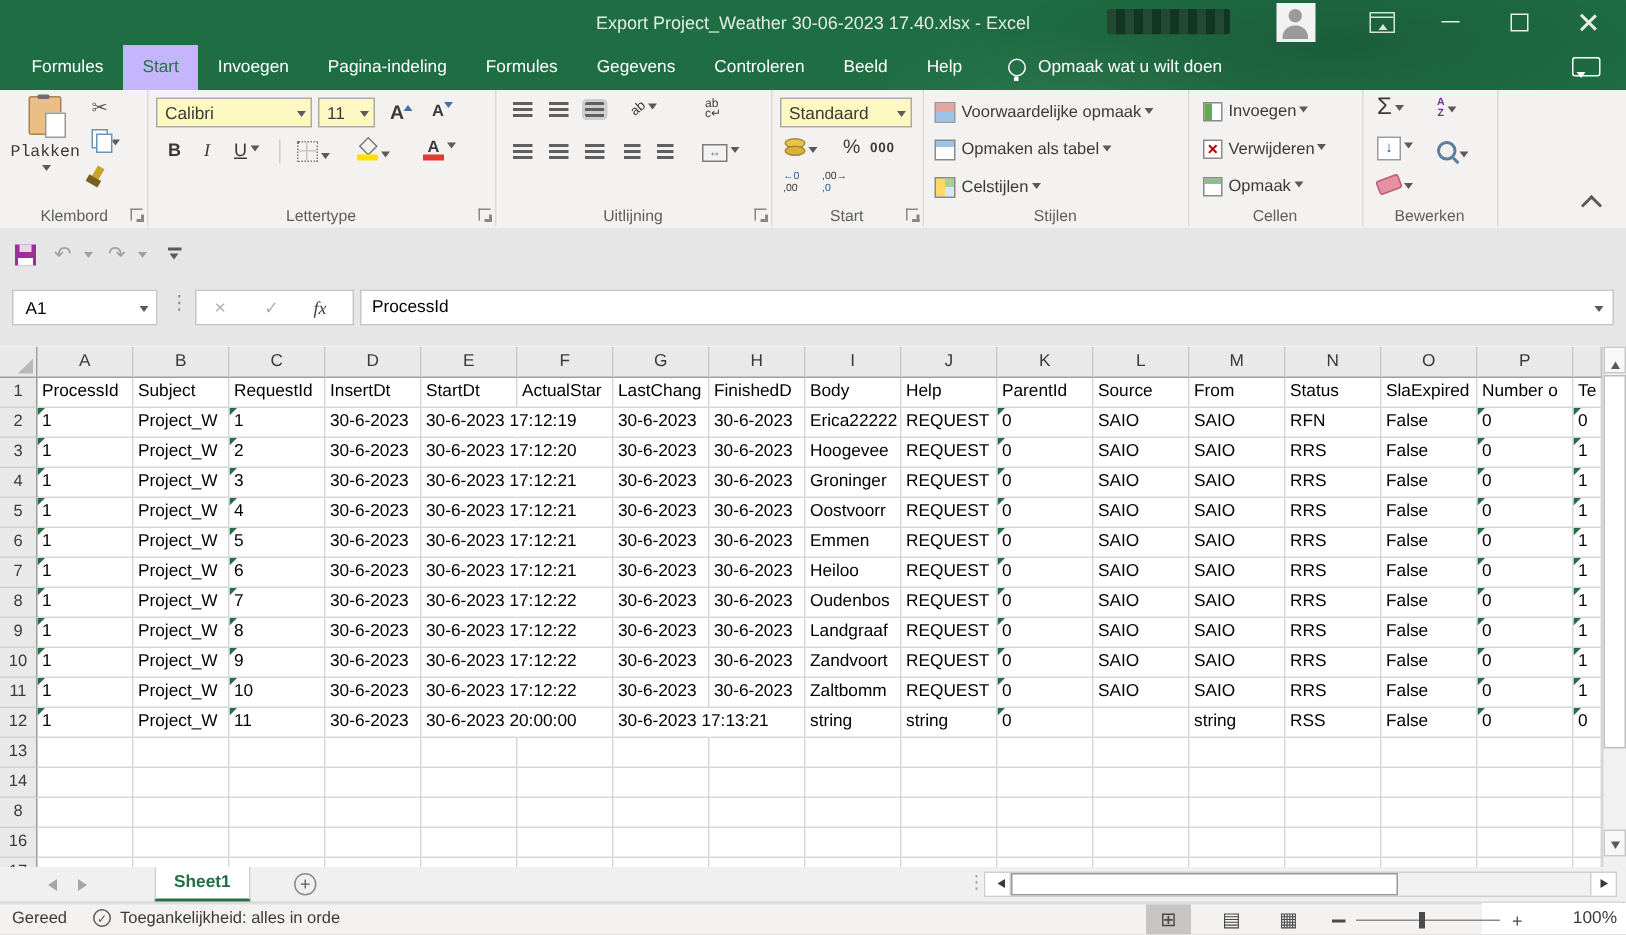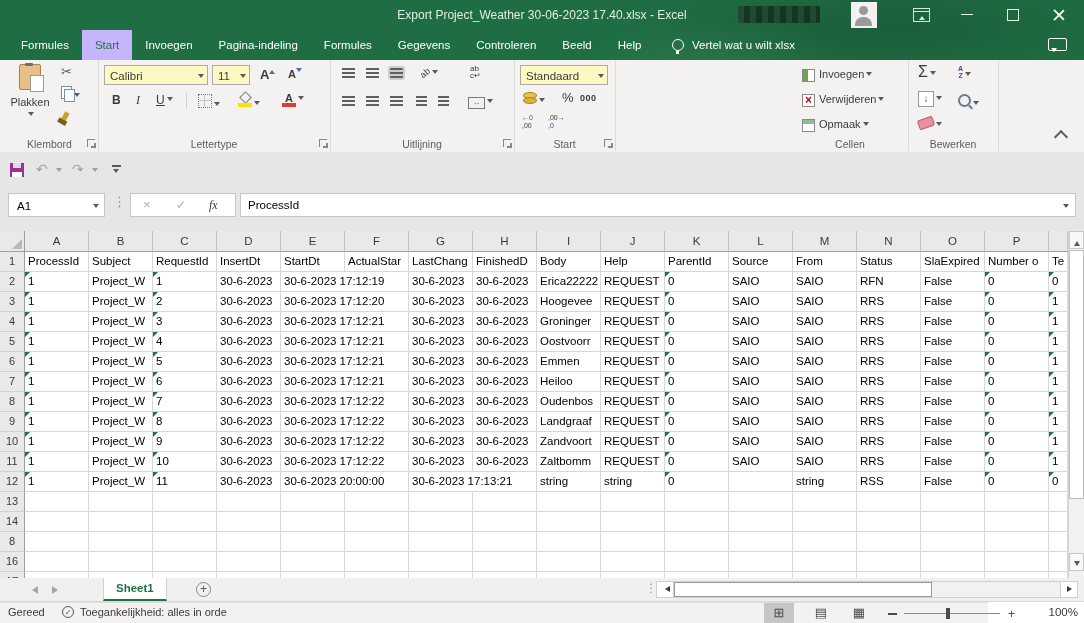--- a/index.html
+++ b/index.html
@@ -209,29 +209,29 @@
         <div class="mtab">Invoegen</div>
         <div class="mtab">Pagina-indeling</div>
         <div class="mtab">Formules</div>
         <div class="mtab">Gegevens</div>
         <div class="mtab">Controleren</div>
         <div class="mtab">Beeld</div>
         <div class="mtab">Help</div>
       </div>
     <div class="tellme">
       <span class="bulb"></span>
-      <span>Vertel wat u wilt xlsx</span>
+      <span>Opmaak wat u wilt doen</span>
     </div>
     <div class="ic-comment"></div>
   </div>
 
   <div class="ribbon">
 
     <div class="rgroup" style="left:1px;width:97px;">
-      <div class="ritem" style="left:6px;top:4px;width:46px;text-align:center;">
+      <div class="ritem" style="left:6px;top:4px;width:46px;text-align:center;font-family:Liberation Mono, monospace;">
         <span class="clipb" style="display:block;"></span>
         <span style="display:block;margin-top:6px;">Plakken</span>
         <span class="dd"></span>
       </div>
       <div class="ritem" style="left:60px;top:4px;font-size:13px;color:#5a5a5a;"><span>✂</span></div>
       <div class="ritem" style="left:60px;top:26px;"><span class="ic-copy"></span><span class="dd"></span></div>
       <div class="ritem" style="left:62px;top:50px;"><span class="ic-brush"></span></div>
       <div class="glabel">Klembord</div>
       <div class="launch"></div>
     </div>
@@ -277,20 +277,32 @@
       <div class="ritem" style="left:8px;top:54px;">
         <span class="dec"><span class="bl">←0</span><br><span>,00</span></span>
       </div>
       <div class="ritem" style="left:34px;top:54px;">
         <span class="dec"><span>,00→</span><br><span class="bl">,0</span></span>
       </div>
       <div class="glabel">Start</div>
       <div class="launch"></div>
     </div>
 
+    <div class="rgroup" style="left:615px;width:177px;">
+      <div class="ritem" style="left:8px;top:8px;">
+        <span class="ic-sq ic-cond" style="vertical-align:middle;margin-right:4px;"></span><span>Voorwaardelijke opmaak</span><span class="dd"></span>
+      </div>
+      <div class="ritem" style="left:8px;top:33px;">
+        <span class="ic-sq ic-table" style="vertical-align:middle;margin-right:4px;"></span><span>Opmaken als tabel</span><span class="dd"></span>
+      </div>
+      <div class="ritem" style="left:8px;top:58px;">
+        <span class="ic-sq ic-styles" style="vertical-align:middle;margin-right:4px;"></span><span>Celstijlen</span><span class="dd"></span>
+      </div>
+      <div class="glabel">Stijlen</div>
+    </div>
 
     <div class="rgroup" style="left:792px;width:116px;">
       <div class="ritem" style="left:10px;top:8px;">
         <span class="ic-sq ic-insert" style="vertical-align:middle;margin-right:4px;"></span><span>Invoegen</span><span class="dd"></span>
       </div>
       <div class="ritem" style="left:10px;top:33px;">
         <span class="ic-sq ic-delete" style="vertical-align:middle;margin-right:4px;"></span><span>Verwijderen</span><span class="dd"></span>
       </div>
       <div class="ritem" style="left:10px;top:58px;">
         <span class="ic-sq ic-format" style="vertical-align:middle;margin-right:4px;"></span><span>Opmaak</span><span class="dd"></span>

